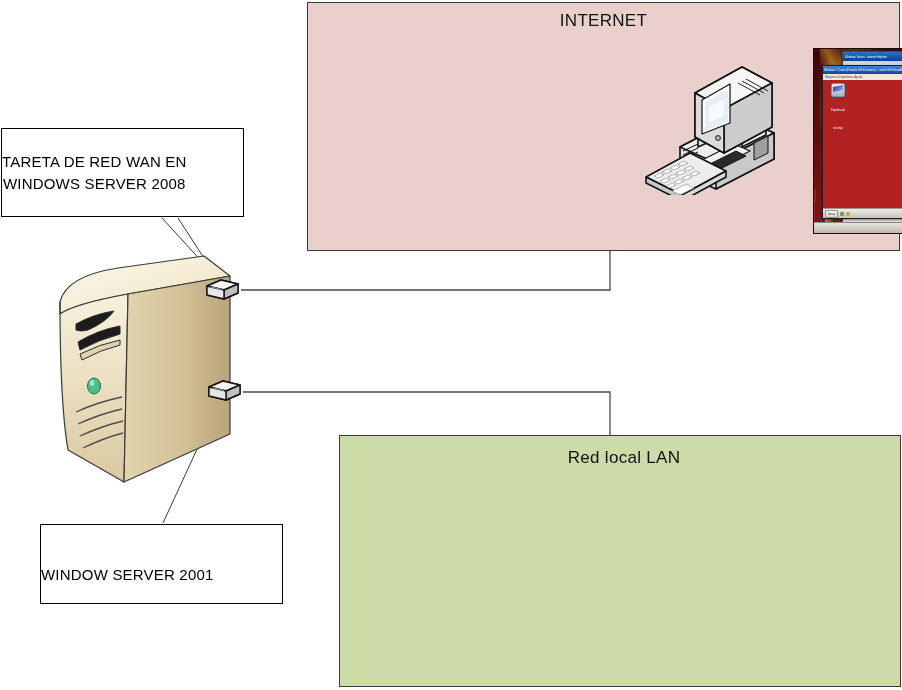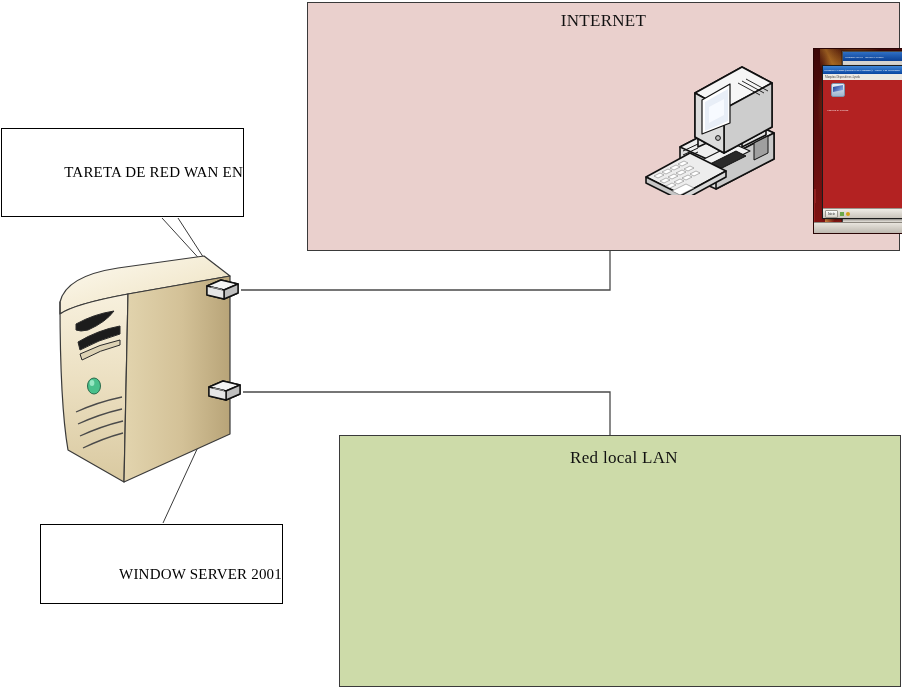--- a/index.html
+++ b/index.html
@@ -1,22 +1,22 @@
 <!DOCTYPE html>
 <html><head>
 <meta charset="utf-8">
 <style>
   html,body{margin:0;padding:0;background:#ffffff;}
   body{width:902px;height:690px;position:relative;overflow:hidden;
        font-family:"Liberation Sans","DejaVu Sans",sans-serif;}
-  .stage{position:absolute;left:0;top:0;width:902px;height:690px;font-family:Liberation Serif, serif;}
+  .stage{position:absolute;left:0;top:0;width:902px;height:690px;}
 
   
   .labelbox{position:absolute;background:#ffffff;border:1px solid #000;
-            display:flex;align-items:center;justify-content:flex-end;
+            display:flex;align-items:center;justify-content:flex-start;
             text-align:center;font-size:15px;color:#000;line-height:1.45;
             letter-spacing:.2px;box-sizing:border-box;}
   #wan-label{left:1px;top:128px;width:243px;height:89px;}
   #lan-label{left:40px;top:524px;width:243px;height:80px;}
 
   
   .zone{position:absolute;box-sizing:border-box;border:1px solid #3a3a3a;}
   #internet-zone{left:307px;top:2px;width:593px;height:249px;background:#ead0cd;}
   #lan-zone{left:339px;top:435px;width:562px;height:252px;background:#cddba9;}
   .zone-title{position:absolute;left:0;right:0;text-align:center;
@@ -317,20 +317,21 @@
         <path d="M19 12 L33 6 L33 15 L19 21 Z" fill="#bfbfbf"></path>
         <path d="M2 8 L19 12 L19 21 L2 17 Z" fill="#e6e6e6"></path>
       </g>
       <path d="M6 9 L17 11.5" stroke="#999" stroke-width="1" fill="none"></path>
     </svg>
   </div>
 
   <div class="labelbox" id="wan-label">
     <div>
       <span>TARETA DE RED WAN EN</span><br>
+      <span>WINDOWS SERVER 2008</span>
     </div>
   </div>
 
   <div class="labelbox" id="lan-label">
     <div>
       <br>
       <span>WINDOW SERVER 2001</span>
     </div>
   </div>
 

